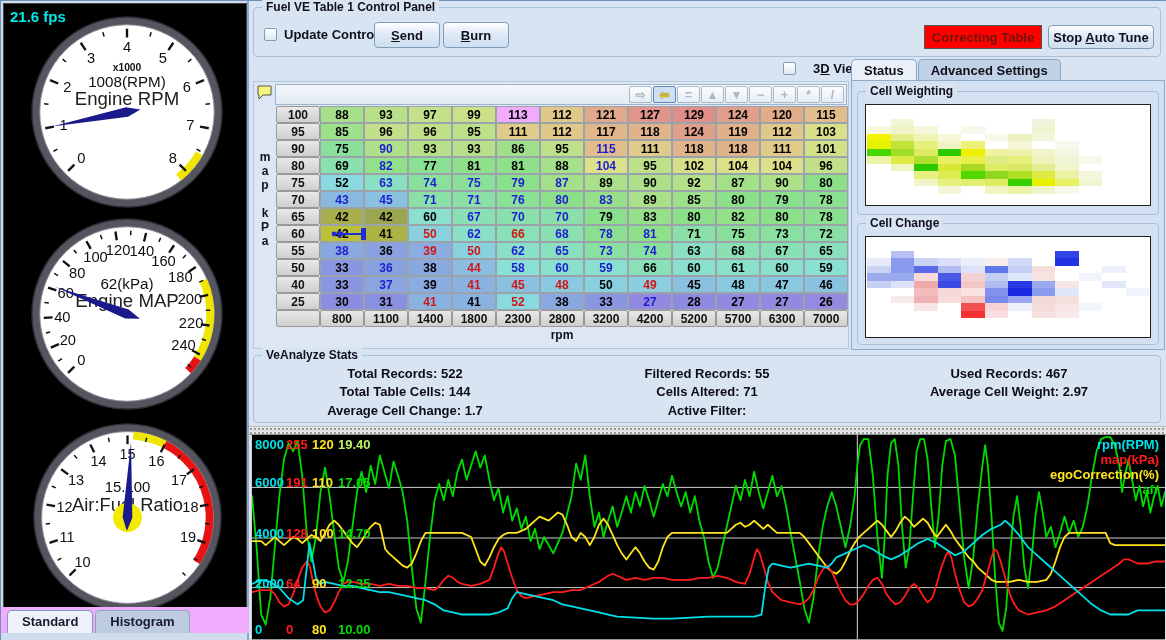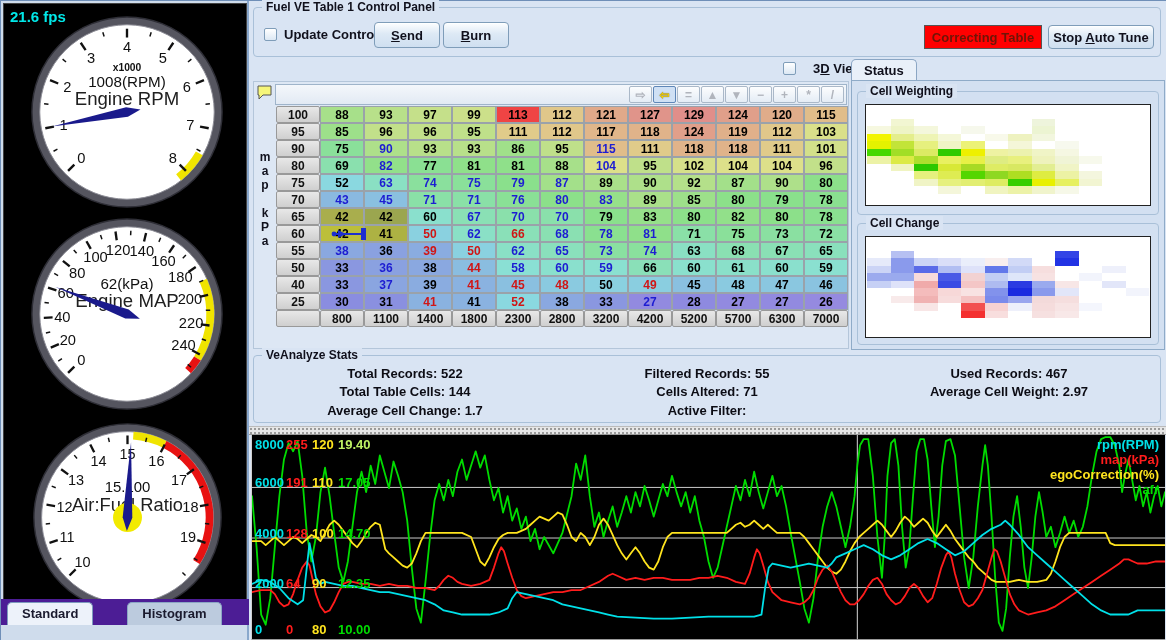--- a/index.html
+++ b/index.html
@@ -5,21 +5,21 @@
   * { margin:0; padding:0; box-sizing:border-box; }
   html,body { width:1166px; height:640px; overflow:hidden; }
   body { font-family:"Liberation Sans", sans-serif; background:#d9e4f3; }
   #app { position:relative; width:1166px; height:640px; background:#d9e4f3; border:1px solid #6f8fb8; }
 
   
   #left-panel { position:absolute; left:0; top:0; width:248px; height:640px; background:#cfdcec; border-right:2px solid #8aa8cc; }
   #gauge-area { position:absolute; left:2px; top:2px; width:244px; height:612px; background:#000; border:1px solid #444; }
   #fps-label { position:absolute; left:6px; top:4px; color:#00e8e8; font-weight:bold; font-size:15px; }
   .gauge-svg { position:absolute; }
-  #left-tabs { position:absolute; left:0; bottom:16px; width:248px; height:26px; background:#4c1d95; display:flex; align-items:flex-end; padding-left:6px;gap:32px; }
+  #left-tabs { position:absolute; left:0; bottom:8px; width:248px; height:26px; background:#f0abfc; display:flex; align-items:flex-end; padding-left:6px; }
   .ltab { height:23px; padding:3px 14px 0 14px; font-size:13px; font-weight:bold; color:#1a1a2e; border:1px solid #8ba6c4; border-bottom:none; border-radius:5px 5px 0 0; background:#bccbde; margin-right:2px; }
   .ltab.active { background:#edf2fa; border-color:#7d9bbd; }
 
   
   #right-panel { position:absolute; left:248px; top:0; width:918px; height:640px; background:#d9e4f3; }
 
   .groupbox { position:absolute; border:1px solid #a9c0d8; border-radius:4px; }
   .groupbox > .gb-title { position:absolute; top:-8px; left:8px; background:#d9e4f3; padding:0 4px; font-size:12px; font-weight:bold; color:#10101c; white-space:nowrap; }
 
   
@@ -236,20 +236,21 @@
         </div>
     </div>
 
     <div id="view3d">
       <span class="checkbox"></span>
       <span><span>3</span><u>D</u><span> View</span></span>
     </div>
 
     <div id="right-tabs">
       <div class="rtab active">Status</div>
+      <div class="rtab">Advanced Settings</div>
     </div>
 
     <div id="table-panel">
       <svg id="bubble-icon" viewBox="0 0 18 16">
         <path d="M2 2 h13 v9 h-8 l-4 4 v-4 h-1 z" fill="#f6f67a" stroke="#555" stroke-width="1"></path>
       </svg>
       <div id="table-toolbar">
           <div class="tool-btn">⇨</div>
           <div class="tool-btn selected">⇦</div>
           <div class="tool-btn">=</div>
@@ -269,21 +270,21 @@
           <span style="height: 14px;">P</span>
           <span style="height: 14px;">a</span>
         </div>
       <div id="ve-table">
           <div class="ve-row">
             <div class="ve-rowhead">100</div>
             <div class="ve-cell tc-k" style="background: rgb(167, 224, 138);">88</div>
             <div class="ve-cell tc-k" style="background: rgb(184, 224, 138);">93</div>
             <div class="ve-cell tc-k" style="background: rgb(197, 224, 138);">97</div>
             <div class="ve-cell tc-k" style="background: rgb(204, 224, 138);">99</div>
-            <div class="ve-cell tc-k" style="background: #ef4444;">113</div>
+            <div class="ve-cell tc-k" style="background: #f0abfc;">113</div>
             <div class="ve-cell tc-k" style="background: rgb(224, 199, 138);">112</div>
             <div class="ve-cell tc-k" style="background: rgb(224, 169, 138);">121</div>
             <div class="ve-cell tc-k" style="background: rgb(224, 148, 138);">127</div>
             <div class="ve-cell tc-k" style="background: rgb(224, 142, 138);">129</div>
             <div class="ve-cell tc-k" style="background: rgb(224, 159, 138);">124</div>
             <div class="ve-cell tc-k" style="background: rgb(224, 172, 138);">120</div>
             <div class="ve-cell tc-k" style="background: rgb(224, 189, 138);">115</div>
           </div>
           <div class="ve-row">
             <div class="ve-rowhead">95</div>
@@ -465,20 +466,21 @@
             <div class="ve-colhead">6300</div>
             <div class="ve-colhead">7000</div>
           </div>
         </div>
       <svg id="table-cursor" width="56" height="14" viewBox="0 0 56 14" style="left: 74px; top: 145px;">
         <line x1="6" y1="7" x2="34" y2="7" stroke="#1d2fd0" stroke-width="2"></line>
         <path d="M10 7 L18 3 L18 11 z" fill="#1d2fd0" transform="rotate(180 14 7)"></path>
         <circle cx="6" cy="7" r="2.4" fill="#1d2fd0"></circle>
         <rect x="33" y="1" width="5" height="12" fill="#1d2fd0"></rect>
       </svg>
+      <div id="rpm-label">rpm</div>
     </div>
 
     <div id="status-panel">
       <div class="groupbox" id="cw-box">
         <div class="gb-title">Cell Weighting</div>
         <div class="heat-frame">
             <div class="heat-grid" id="cw-grid">
               <div></div>
               <div></div>
               <div></div>

